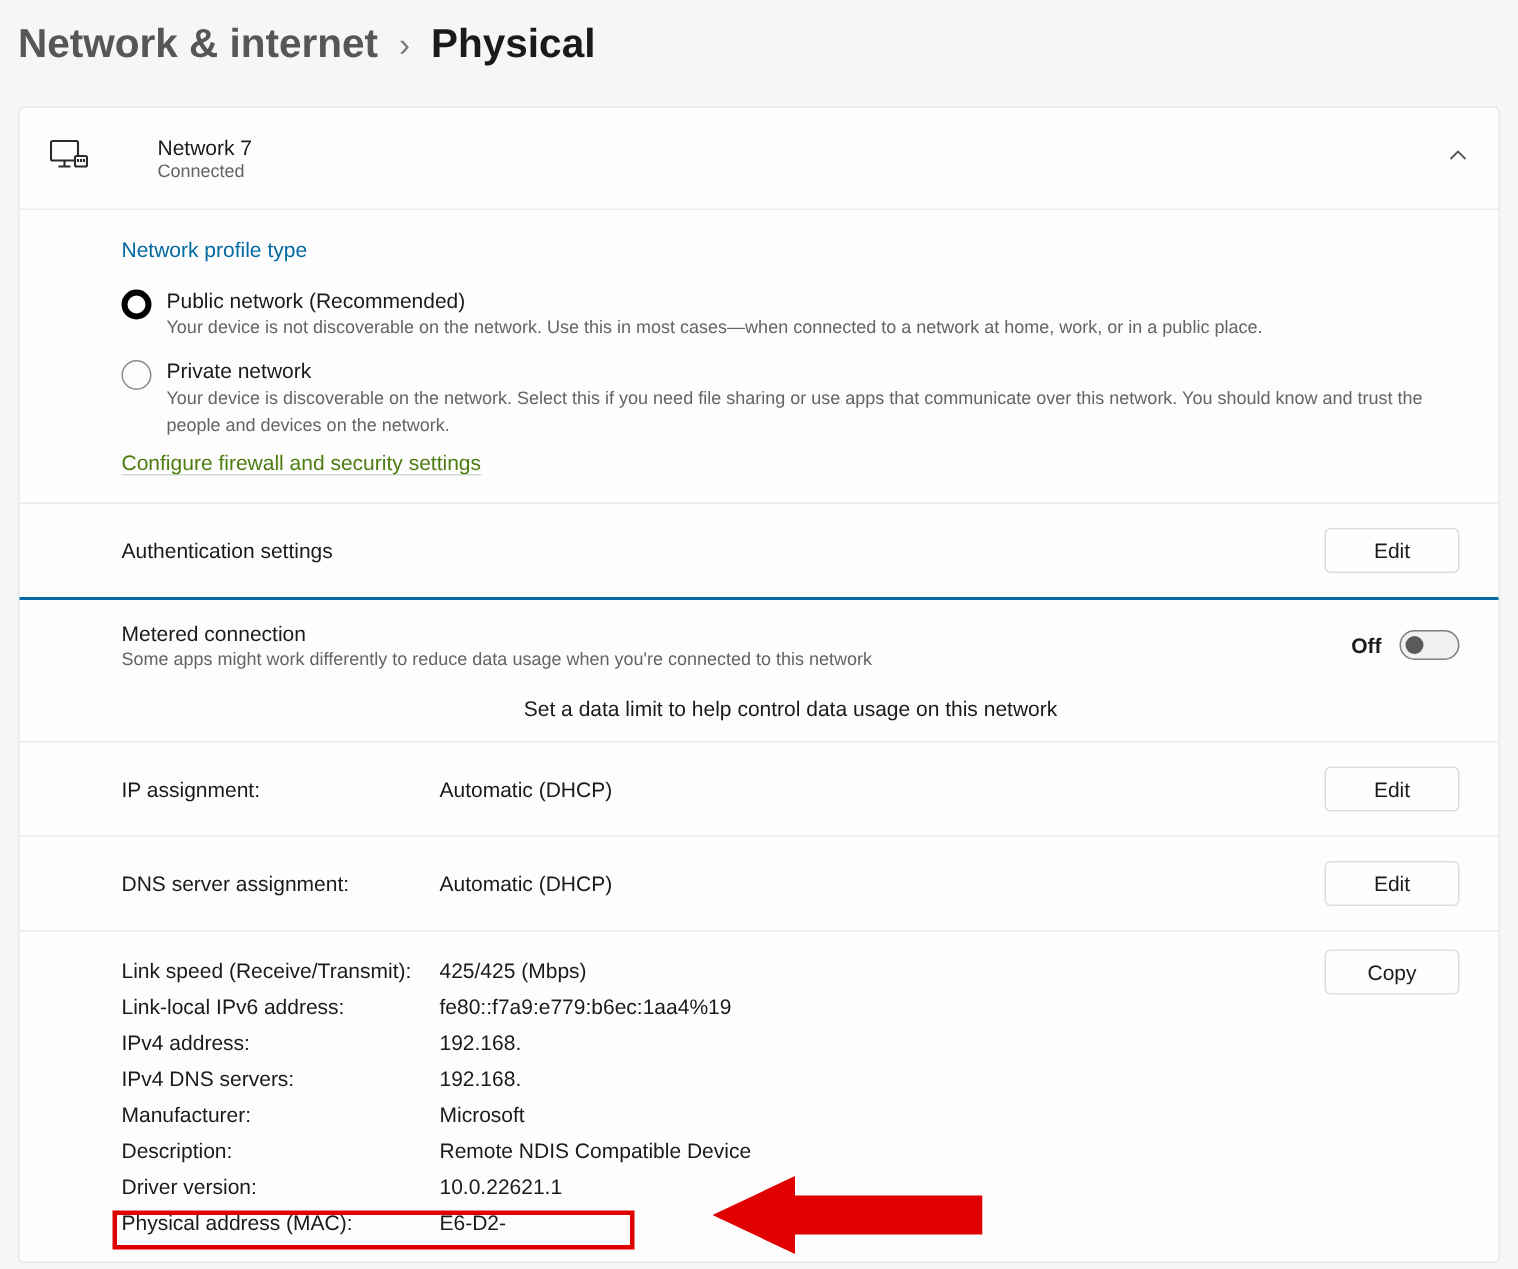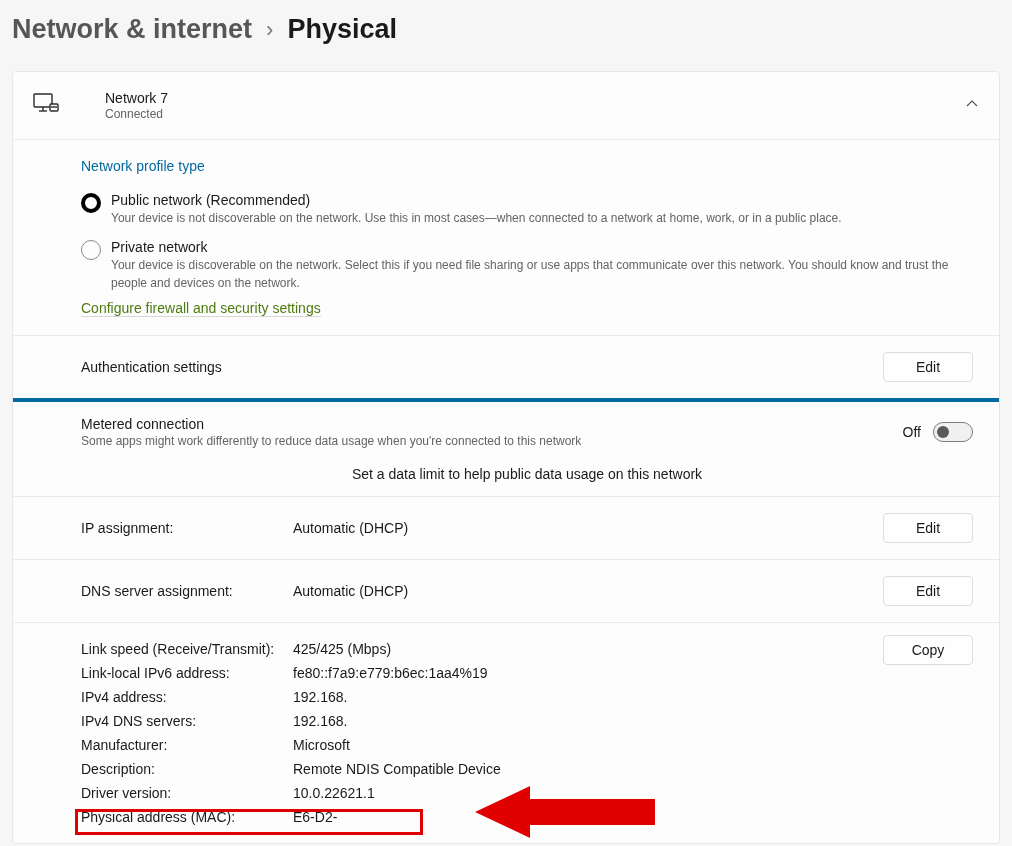--- a/index.html
+++ b/index.html
@@ -54,36 +54,36 @@
     border: 1px solid #8a8a8a; flex:0 0 auto; margin-top:1px;
     position:relative;
   }
   .radio-circle.selected { border: 4px solid #000; }
   .opt-body { flex:1; }
   .opt-label { font-size: 14px; font-weight: 400; color:#1a1a1a; }
   .opt-desc { font-size: 12px; color:#646464; margin-top:2px; line-height:1.45; }
   .link { font-size:14px; color:#4d7c0f; margin-top:8px; display:inline-block; text-decoration: none; border-bottom:1px solid rgba(0,0,0,0.15); }
   .split-row {
     display:flex; align-items:center; padding: 16px 26px 16px 68px;
-    border-bottom:4px solid #0369a1;
+    border-bottom:2px solid #0369a1;
   }
   .split-row .left { flex:1; }
   .split-row .right { flex:0 0 auto; }
   .btn {
     background:#fefefe; border:1px solid #dcdcdc; border-radius:4px;
     padding: 6px 22px; font-size:14px; color:#1a1a1a; font-family:inherit;
     min-width: 90px;
   }
   .toggle-row {
     display:flex; align-items:center; padding: 14px 26px 14px 68px;
     border-bottom:1px solid #eaeaea; flex-direction:column;
   }
   .toggle-line { display:flex; width:100%; align-items:center; }
   .toggle-line .left { flex:1; }
-  .toggle-line .right { display:flex; align-items:center; gap:12px; }
+  .toggle-line .right { display:flex; align-items:center; gap:12px;font-weight:bold; }
   .toggle-label { font-size:14px; }
   .toggle-sub { font-size:12px; color:#646464; margin-top:2px; }
   .toggle-state { font-size:14px; color:#1a1a1a; }
   .toggle {
     width:40px; height:20px; border-radius:10px; border:1px solid #7d7d7d;
     position:relative; background:#f0f0f0;
   }
   .toggle .knob {
     position:absolute; left:3px; top:3px; width:12px; height:12px;
     border-radius:50%; background:#5a5a5a;
@@ -181,21 +181,21 @@
         <div class="toggle-label">Metered connection</div>
         <div class="toggle-sub">Some apps might work differently to reduce data usage when you're connected to this network</div>
       </span>
       <span class="right">
         <span class="toggle-state">Off</span>
         <span class="toggle">
             <span class="knob"></span>
           </span>
       </span>
     </div>
-    <div class="data-limit">Set a data limit to help public data usage on this network</div>
+    <div class="data-limit">Set a data limit to help control data usage on this network</div>
   </div>
 
   <div class="two-col-row">
     <span class="k">IP assignment:</span>
     <span class="v">Automatic (DHCP)</span>
     <button class="btn">Edit</button>
   </div>
 
   <div class="two-col-row">
     <span class="k">DNS server assignment:</span>

